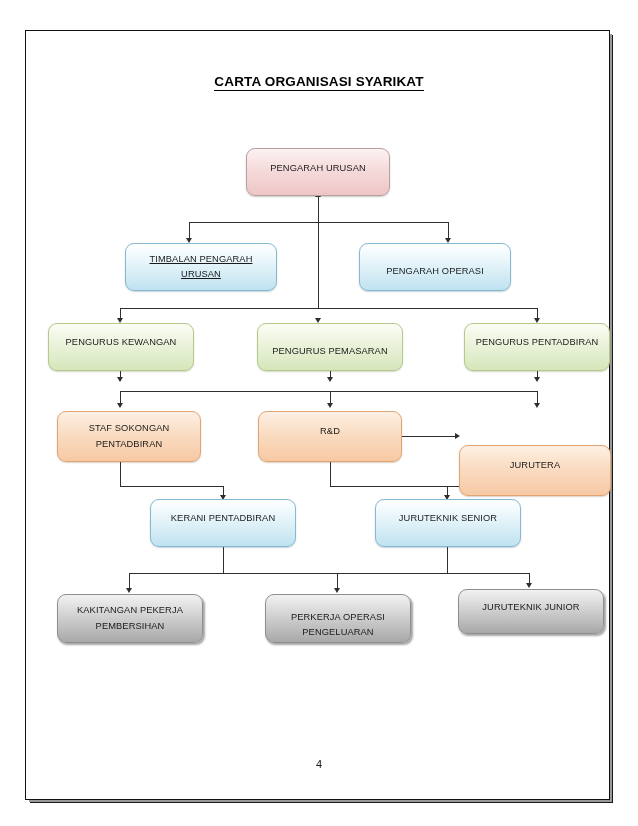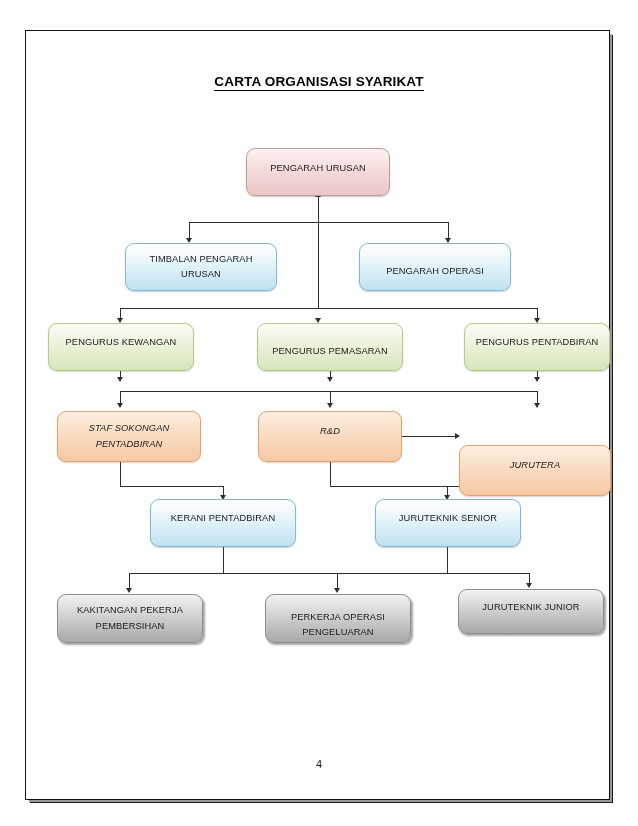--- a/index.html
+++ b/index.html
@@ -92,21 +92,20 @@
   }
   .theme-green {
     background: linear-gradient(to bottom, #fbfdf5 0%, #eef5e0 35%, #d6e6bb 100%);
     border: 1px solid #b4c98a;
     box-shadow: 0 1px 1.5px rgba(90,100,60,0.26);
   }
   .theme-orange {
     background: linear-gradient(to bottom, #fdf0e4 0%, #fadcc2 45%, #f7c9a4 100%);
     border: 1px solid #e0a472;
     box-shadow: 0 1px 1.5px rgba(120,80,50,0.26);
-    font-style: italic;
   }
   .theme-grey {
     background: linear-gradient(to bottom, #f2f2f2 0%, #dcdcdc 30%, #a8a8a8 100%);
     border: 1px solid #8e8e8e;
     box-shadow: 1.5px 2px 2px rgba(60,60,60,0.45);
   }
 
   
   .conn {
     position: absolute;
@@ -203,21 +202,21 @@
   <div class="conn vline" style="left:337px; top:573px; height:17px;"></div>
   <div class="arrow-down" style="left:334px; top:588px;"></div>
 
   <div class="conn vline" style="left:529px; top:573px; height:12px;"></div>
   <div class="arrow-down" style="left:526px; top:583px;"></div>
 
   <div class="node theme-pink" style="left:246px; top:148px; width:144px; height:48px; align-items:flex-start; padding-top:12px;">
     <span class="lbl">PENGARAH URUSAN</span>
   </div>
 
-  <div class="node theme-blue" style="left:125px; top:243px; width:152px; height:48px;">
+  <div class="node theme-blue" style="left:125px; top:243px; width:152px; height:48px;text-decoration:underline;">
     <span class="lbl">TIMBALAN PENGARAH URUSAN</span>
   </div>
   <div class="node theme-blue" style="left:359px; top:243px; width:152px; height:48px; align-items:center; padding-top:11px;">
     <span class="lbl">PENGARAH OPERASI</span>
   </div>
 
   <div class="node theme-green" style="left:48px; top:323px; width:146px; height:48px; align-items:flex-start; padding-top:11px;">
     <span class="lbl">PENGURUS KEWANGAN</span>
   </div>
   <div class="node theme-green" style="left:257px; top:323px; width:146px; height:48px; align-items:center; padding-top:11px;">

